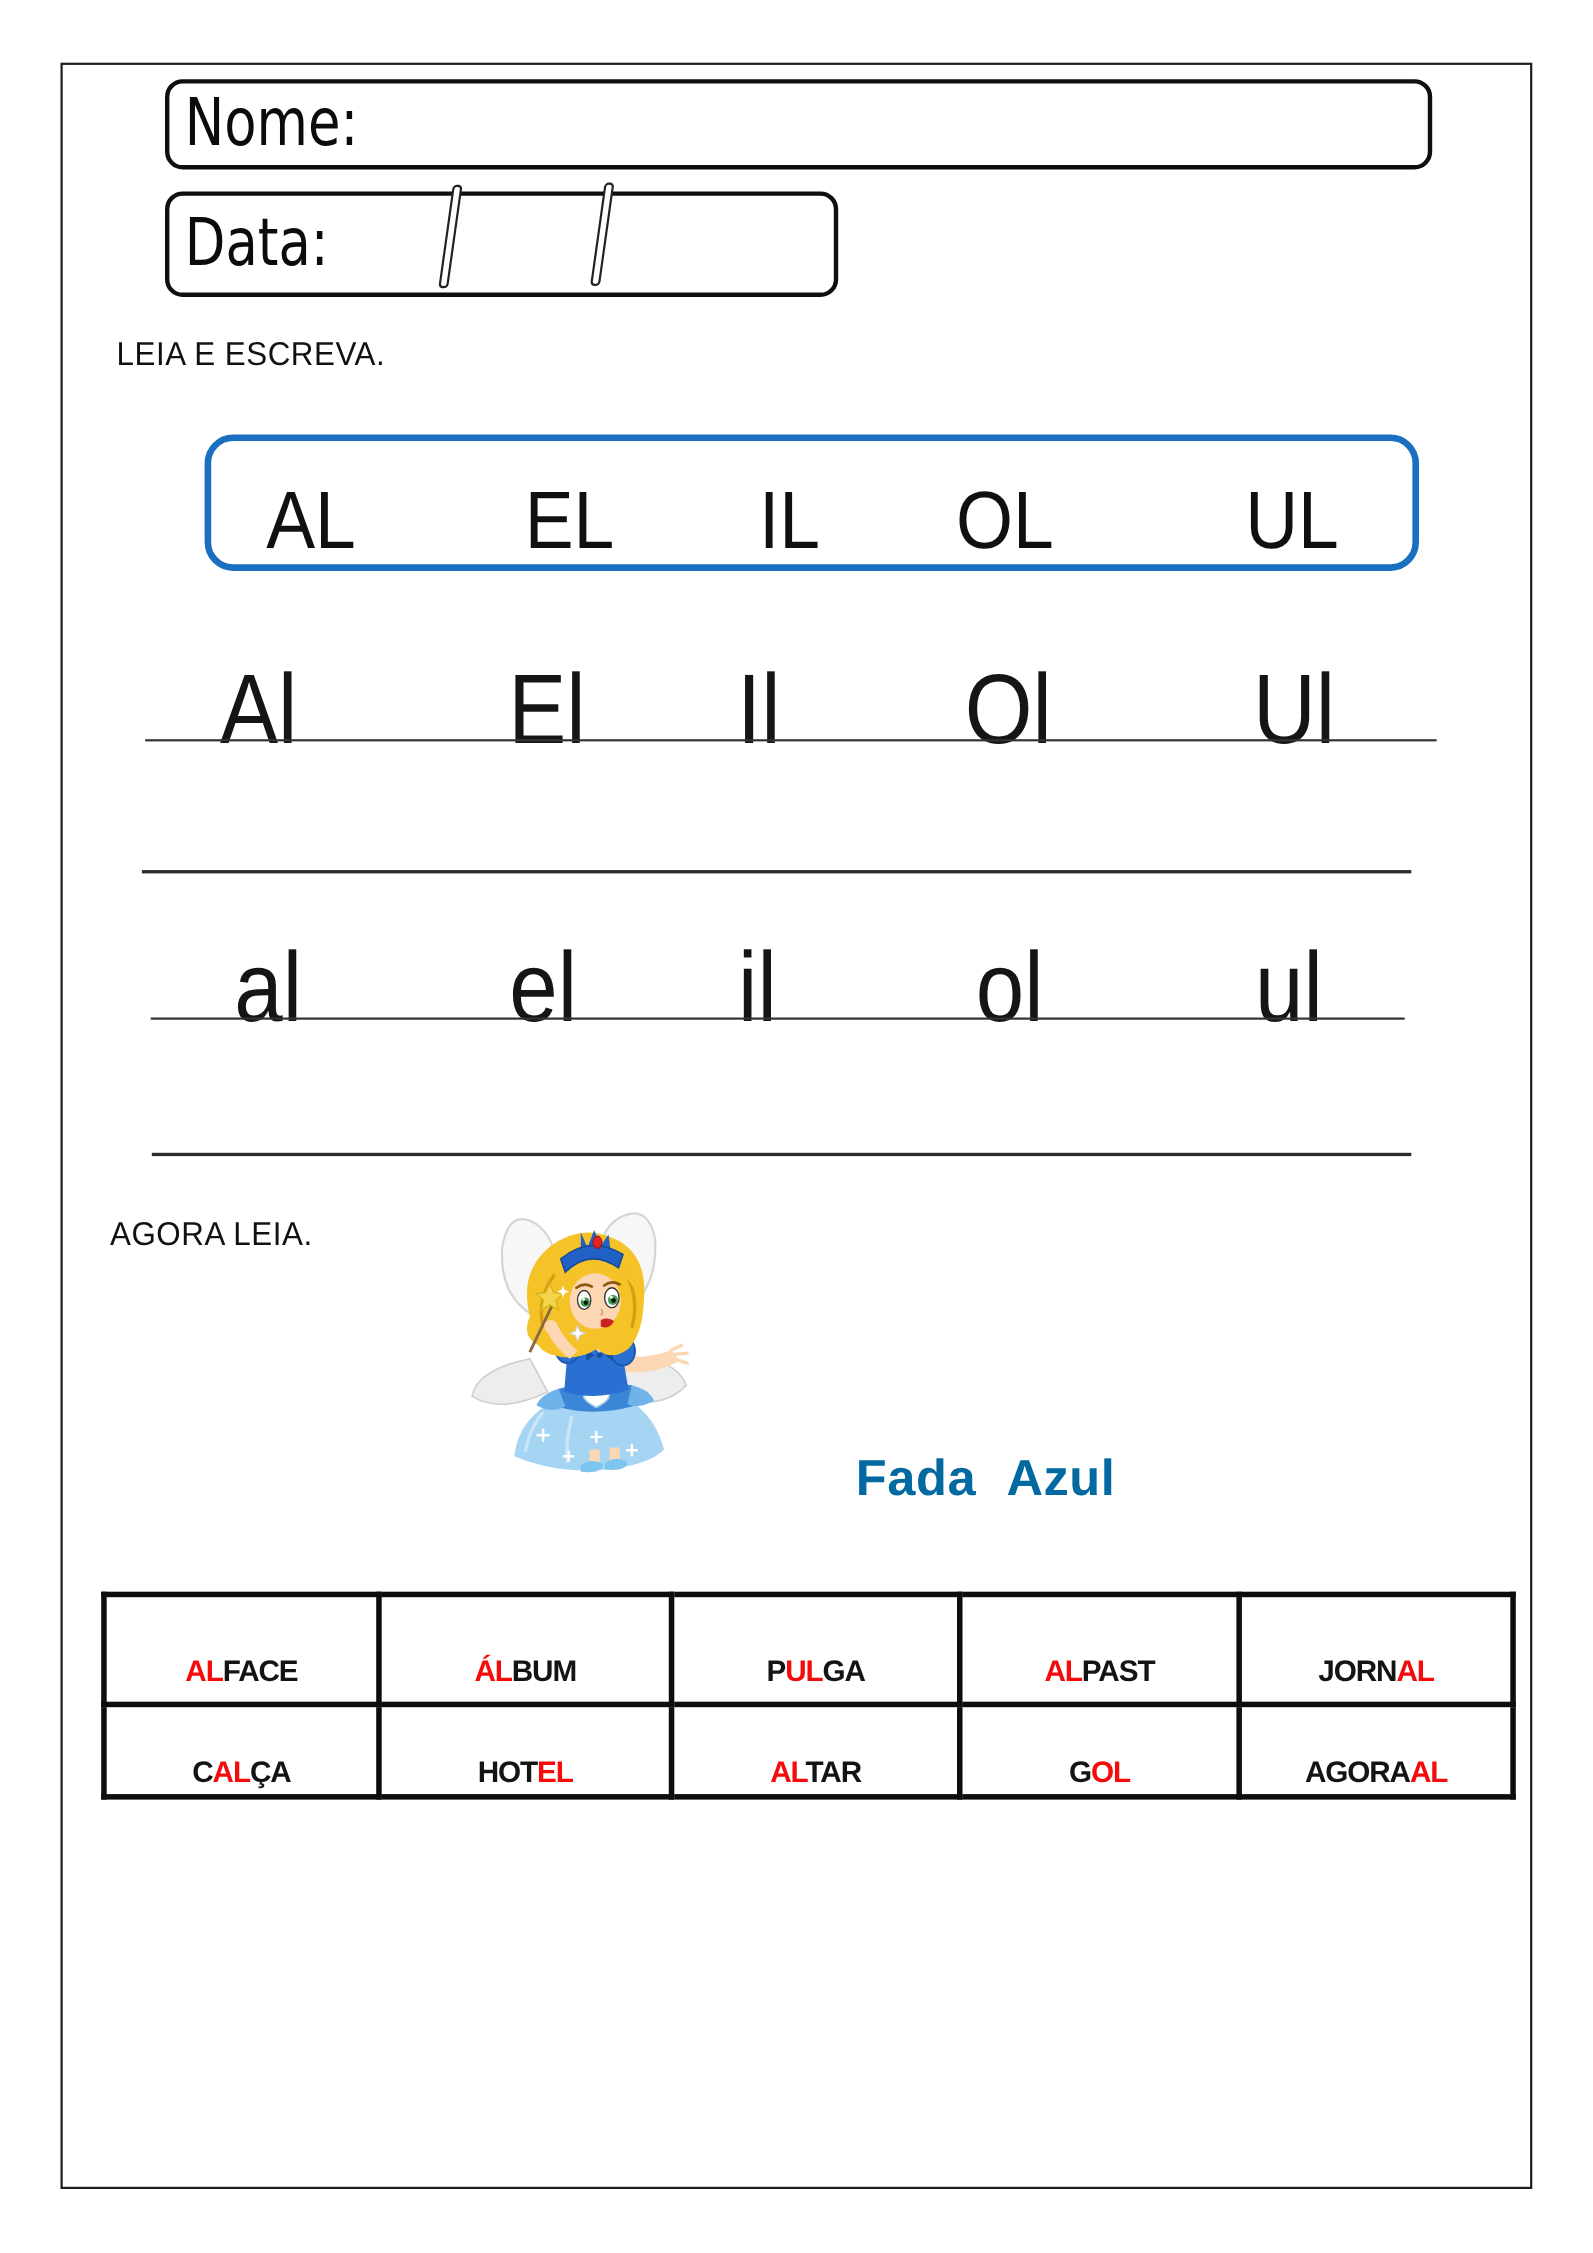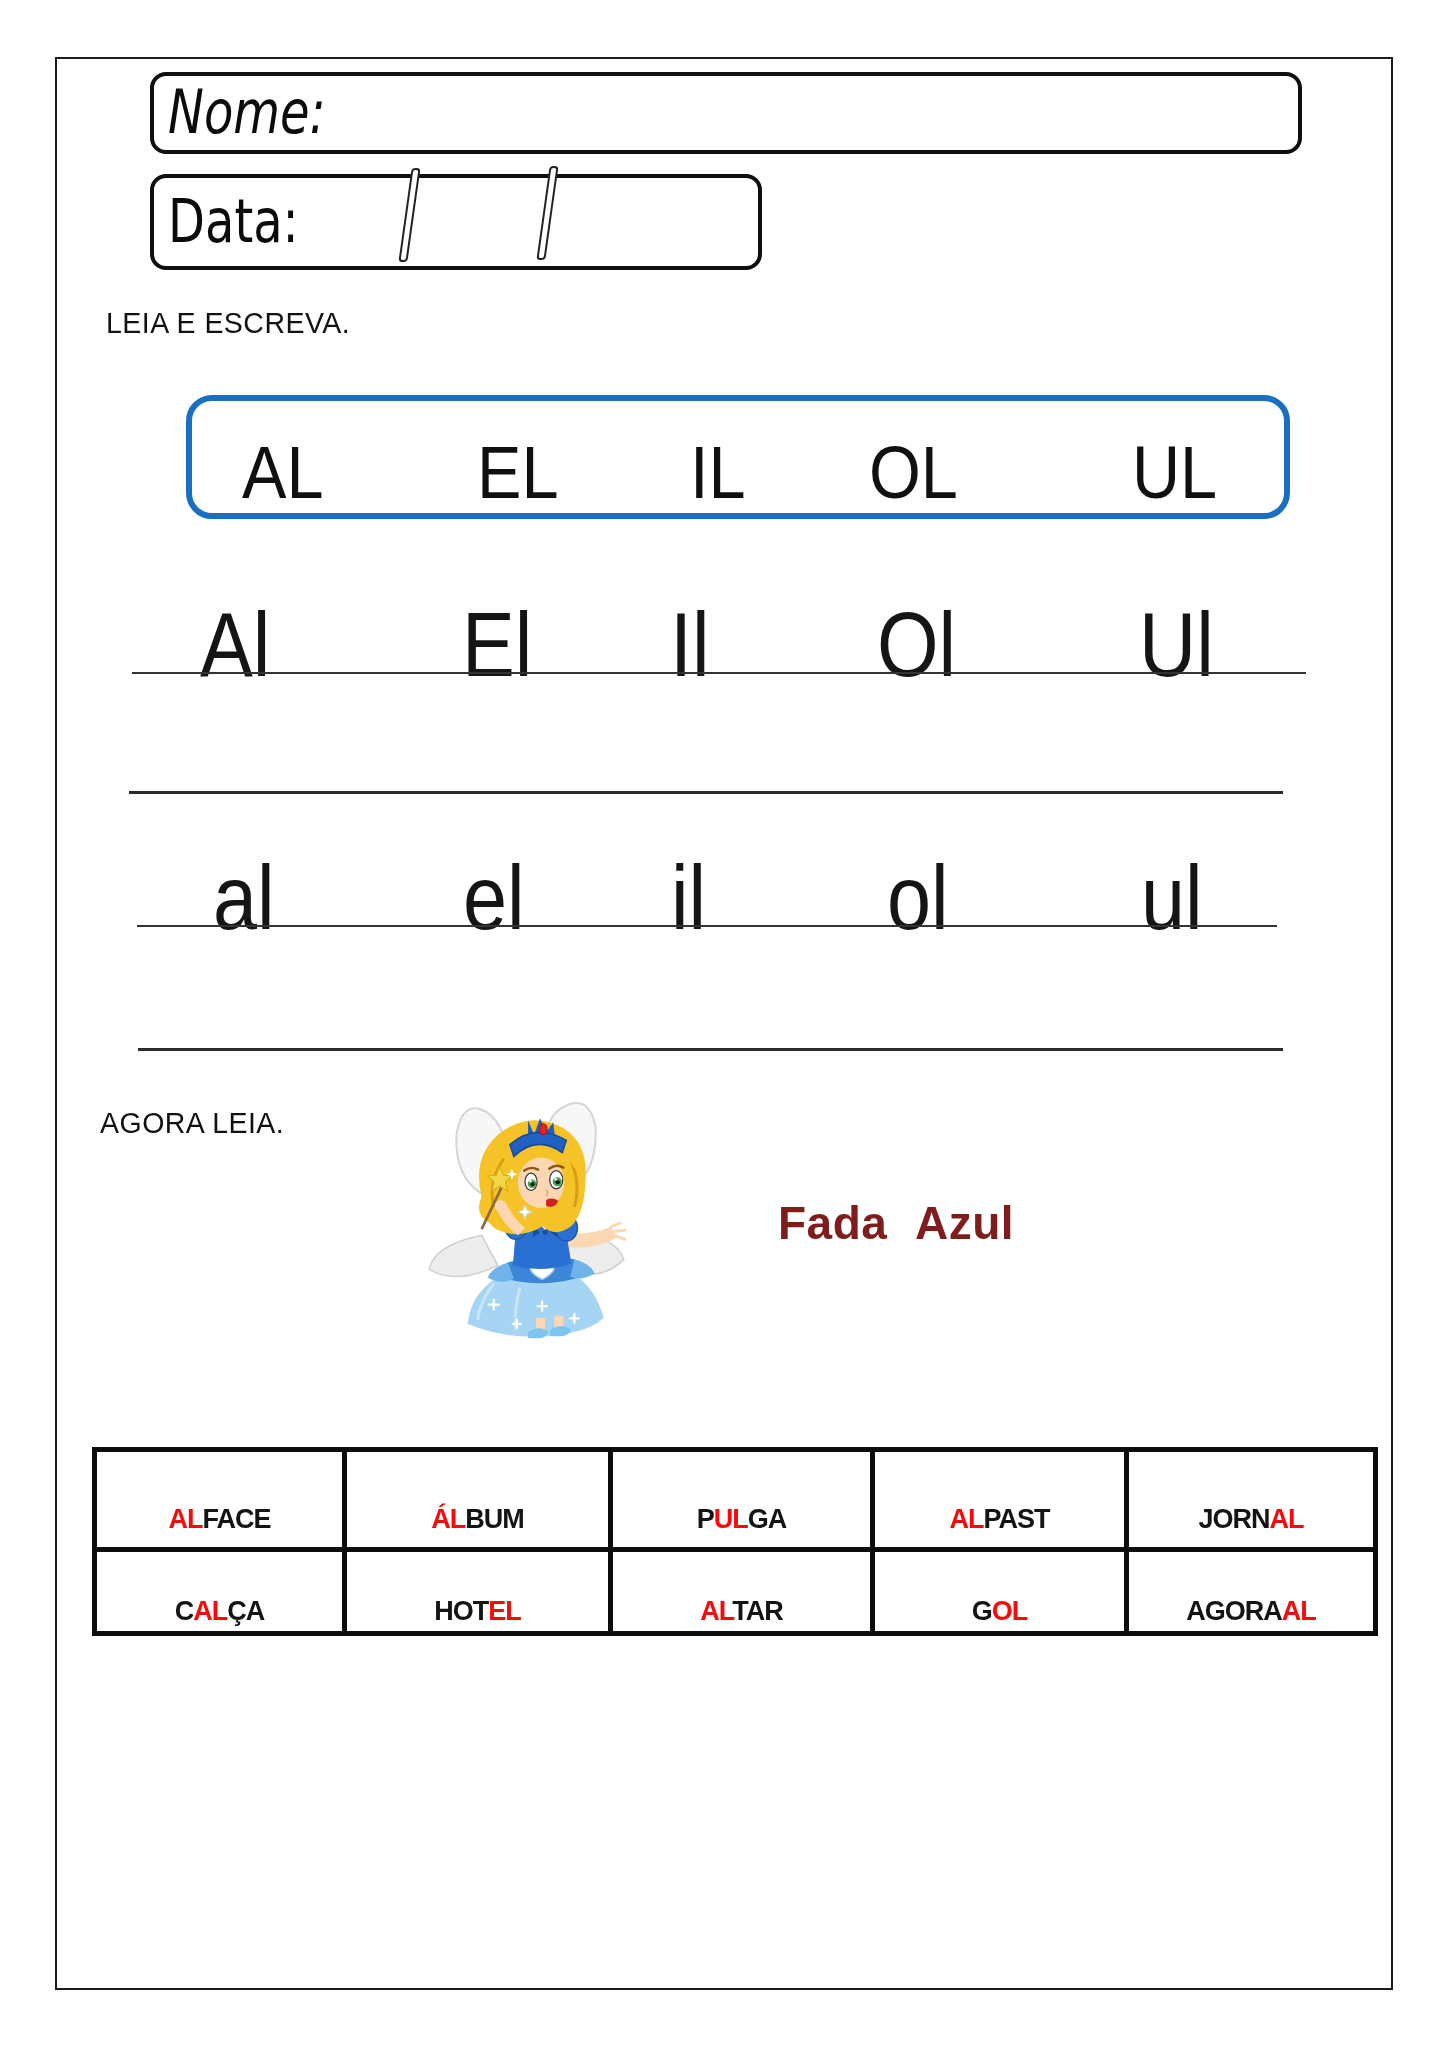--- a/index.html
+++ b/index.html
@@ -2,21 +2,21 @@
 <html><head>
 <meta charset="utf-8">
 <style>
   html,body{margin:0;padding:0;background:#ffffff;}
   .page{position:relative;width:1448px;height:2048px;background:#ffffff;overflow:hidden;
         font-family:"Liberation Sans",sans-serif;color:#141414;}
   .frame{position:absolute;left:55px;top:57px;width:1334px;height:1929px;border:2px solid #1c1c1c;}
 
   
   .field-box{position:absolute;border:4px solid #0f0f0f;border-radius:16px;background:#fff;box-sizing:border-box;}
-  .nome-box{left:150px;top:72px;width:1152px;height:82px;font-style:italic;}
+  .nome-box{left:150px;top:72px;width:1152px;height:82px;}
   .data-box{left:150px;top:174px;width:612px;height:96px;}
   .box-label{position:absolute;left:14px;top:50%;transform:translateY(-52%) scaleX(.8);transform-origin:0 50%;
              font-family:"DejaVu Sans",sans-serif;font-size:60px;font-weight:500;color:#0b0b0b;white-space:nowrap;}
   .slash{position:absolute;width:9px;height:94px;background:#fff;border:2px solid #222;border-radius:4px;
          transform:skewX(-8deg);box-sizing:border-box;}
   .slash1{left:405px;top:168px;}
   .slash2{left:543px;top:166px;}
 
   
   .instr{position:absolute;font-size:30px;letter-spacing:.5px;color:#111;transform:scaleX(.95);transform-origin:0 0;white-space:nowrap;}
@@ -36,21 +36,21 @@
   .tl{top:853px;} .tl0{left:213px;} .tl1{left:463px;} .tl2{left:671px;} .tl3{left:887px;} .tl4{left:1141px;}
   .trace-line{position:absolute;height:2px;background:#333;}
   .line-upper{left:132px;top:672px;width:1174px;}
   .line-lower{left:137px;top:925px;width:1140px;}
   .rule-line{position:absolute;height:3px;background:#2b2b2b;}
   .rule-1{left:129px;top:791px;width:1154px;}
   .rule-2{left:138px;top:1048px;width:1145px;}
 
   
   .fairy{position:absolute;left:423px;top:1086px;width:207px;height:254px;}
-  .caption{position:absolute;left:778px;top:1196px;font-size:46px;font-weight:bold;color:#7f1d1d;
+  .caption{position:absolute;left:778px;top:1316px;font-size:46px;font-weight:bold;color:#0369a1;
            word-spacing:16px;letter-spacing:.5px;white-space:nowrap;}
 
   
   .word-table{position:absolute;left:92px;top:1447px;width:1281px;border-collapse:collapse;table-layout:fixed;}
   .word-table td{border:5px solid #0d0d0d;vertical-align:bottom;text-align:center;
                  font-size:27px;font-weight:bold;letter-spacing:-1px;color:#141414;
                  padding:0 2px 4px 2px;box-sizing:border-box;}
   .word-table tr.r0 td{height:100px;padding-bottom:12px;}
   .word-table tr.r1 td{height:86px;}
   .word-table tr.r2 td{height:84px;}

